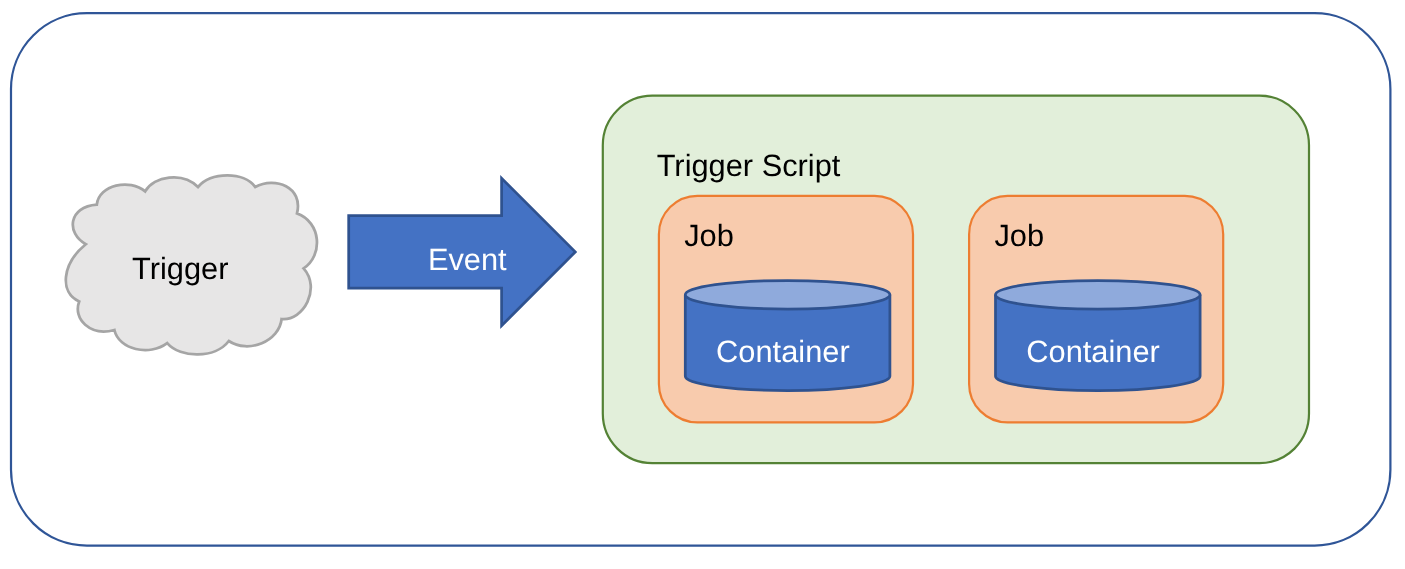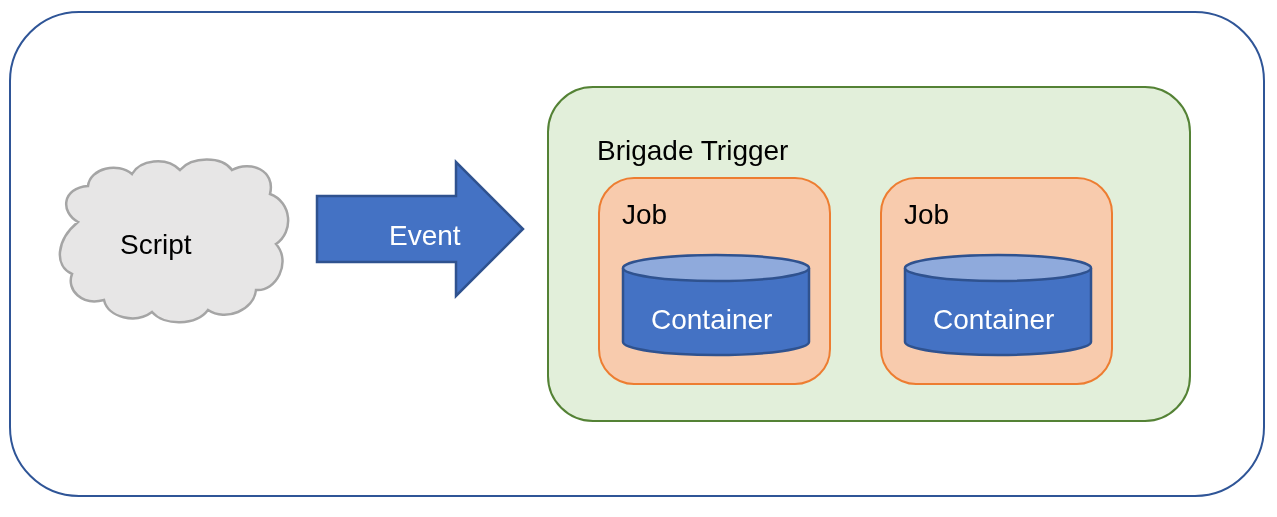--- a/index.html
+++ b/index.html
@@ -35,25 +35,25 @@
              C136 324 108 318 104 300
              C82 306 66 290 72 274
              C54 266 56 240 78 222 Z" fill="#e7e6e6" stroke="#a5a5a5" stroke-width="2.5"></path>
   </g>
 
   <g>
     <path d="M317 196 L456 196 L456 162 L523 229 L456 296 L456 262 L317 262 Z" fill="#4472c4" stroke="#2f528f" stroke-width="2.5"></path>
   </g>
 </svg>
 
-<div class="label" style="left:120px; top:231px; color:#000;">Script</div>
+<div class="label" style="left:120px; top:231px; color:#000;">Trigger</div>
 <div class="label" style="left:389px; top:222px; color:#fff;">Event</div>
 
 <div class="script"></div>
-<div class="label" style="left:597px; top:137px; color:#000;">Brigade Trigger</div>
+<div class="label" style="left:597px; top:137px; color:#000;">Trigger Script</div>
 
 <div class="job" style="left:598px; top:177px;"></div>
 <div class="label" style="left:622px; top:201px; color:#000;">Job</div>
 
 <div class="job" style="left:880px; top:177px;"></div>
 <div class="label" style="left:904px; top:201px; color:#000;">Job</div>
 
 <svg class="layer" width="1277" height="517">
   <g>
     <path d="M623 268 L623 342 A93 13 0 0 0 809 342 L809 268" fill="#4472c4" stroke="#2f528f" stroke-width="2.5"></path>

